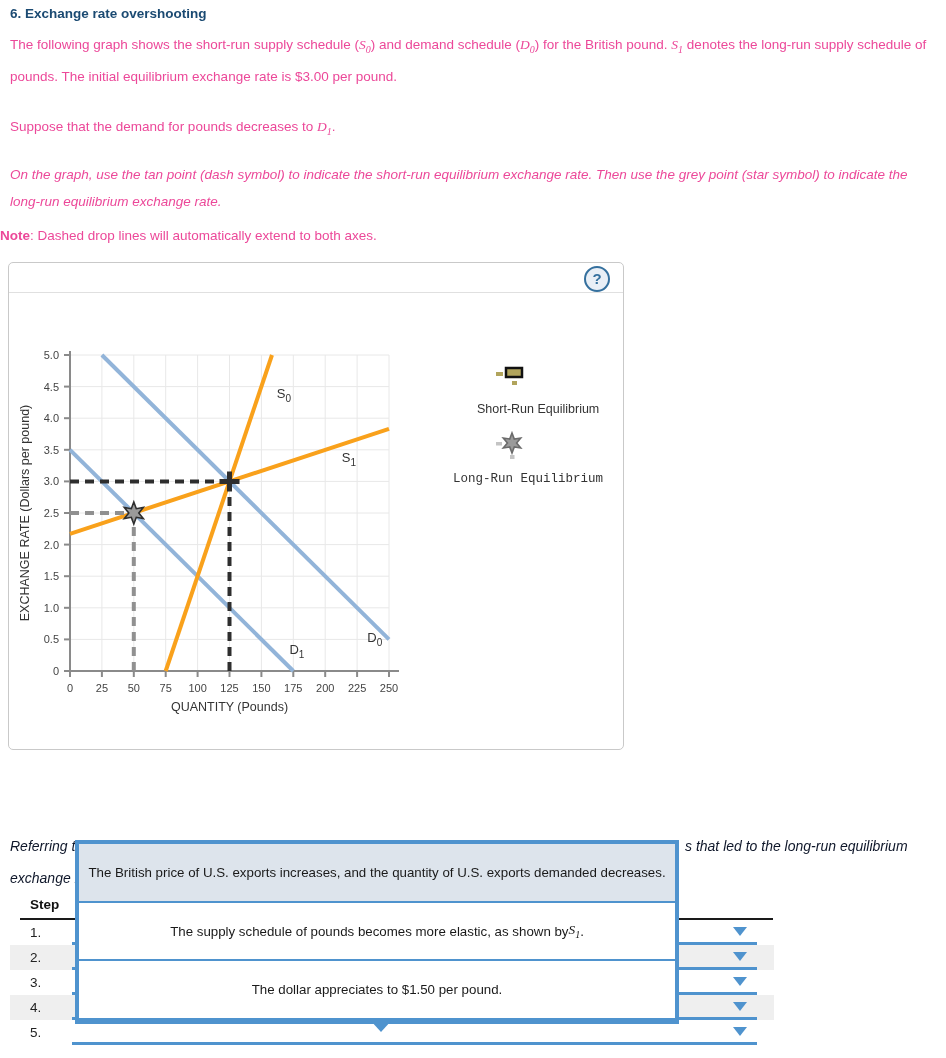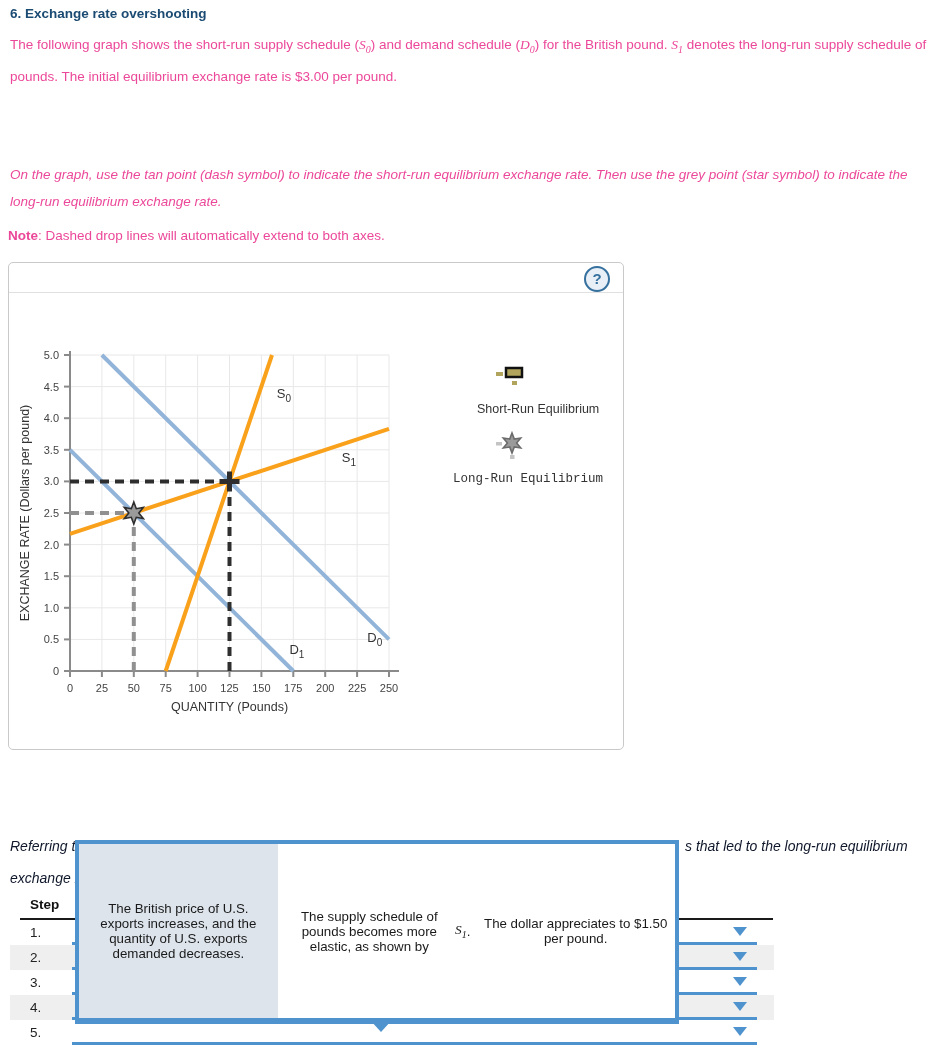--- a/index.html
+++ b/index.html
@@ -34,38 +34,39 @@
   .step-rule{left:20px;top:918px;width:753px;height:2px;background:#1a1a1a;}
   .step-row{left:0;width:946px;height:25px;}
   .row-stripe{position:absolute;left:10px;top:0;width:764px;height:25px;background:var(--stripe);}
   .row-num{position:absolute;left:30px;top:0;height:25px;line-height:25px;font-size:13.5px;color:#222;}
   .row-select{position:absolute;left:72px;top:0;width:685px;height:25px;border-bottom:3px solid var(--accent);cursor:pointer;}
   .row-arrow{position:absolute;right:10px;top:7px;width:0;height:0;
     border-left:7px solid transparent;border-right:7px solid transparent;border-top:9px solid var(--accent);}
 
   
   .dropdown{left:75px;top:840px;width:604px;height:184px;background:#fff;border:4px solid var(--accent);
-    z-index:5;display:flex;flex-direction:row;}
+    z-index:5;display:flex;flex-direction:column;}
   .dd-option{flex:1;display:flex;align-items:center;justify-content:center;font-size:13.3px;color:#1a1a1a;
     border-bottom:2px solid var(--accent);cursor:pointer;background:#fff;text-align:center;padding:0 6px;}
   .dd-option:last-child{border-bottom:none;}
   .dd-option.highlight{background:var(--highlight);}
   .dd-pointer{position:absolute;left:291px;top:100%;width:0;height:0;
     border-left:11px solid transparent;border-right:11px solid transparent;border-top:12px solid var(--accent);}
 </style>
 </head>
 <body>
 
 <div class="page">
 
   <div class="abs title">6. Exchange rate overshooting</div>
 
   <p class="abs body-text mathify" style="left:10px;top:31px;margin:0;">The following graph shows the short-run supply schedule (<span class="mvar">S<sub>0</sub></span>) and demand schedule (<span class="mvar">D<sub>0</sub></span>) for the British pound. <span class="mvar">S<sub>1</sub></span> denotes the long-run supply schedule of pounds. The initial equilibrium exchange rate is $3.00 per pound.</p>
+  <p class="abs body-text mathify" style="left:10px;top:113px;margin:0;">Suppose that the demand for pounds decreases to <span class="mvar">D<sub>1</sub></span>.</p>
   <p class="abs body-text italic" style="left:10px;top:161px;margin:0;">On the graph, use the tan point (dash symbol) to indicate the short-run equilibrium exchange rate. Then use the grey point (star symbol) to indicate the long-run equilibrium exchange rate.</p>
-  <p class="abs body-text" style="left:8px;top:222px;margin:0;"><b>Note</b><span>: Dashed drop lines will automatically extend to both axes.</span></p>
+  <p class="abs body-text" style="left:0;top:222px;margin:0;"><b>Note</b><span>: Dashed drop lines will automatically extend to both axes.</span></p>
 
   <div class="abs panel">
     <div class="panel-header">
       <div class="help-icon">?</div>
     </div>
 
     <svg id="chart-svg" width="616" height="456">
         <line x1="61" y1="62" x2="61" y2="378" stroke="#e8e8e8" stroke-width="1"></line>
         <line x1="92.9" y1="62" x2="92.9" y2="378" stroke="#e8e8e8" stroke-width="1"></line>
         <line x1="124.80000000000001" y1="62" x2="124.80000000000001" y2="378" stroke="#e8e8e8" stroke-width="1"></line>

